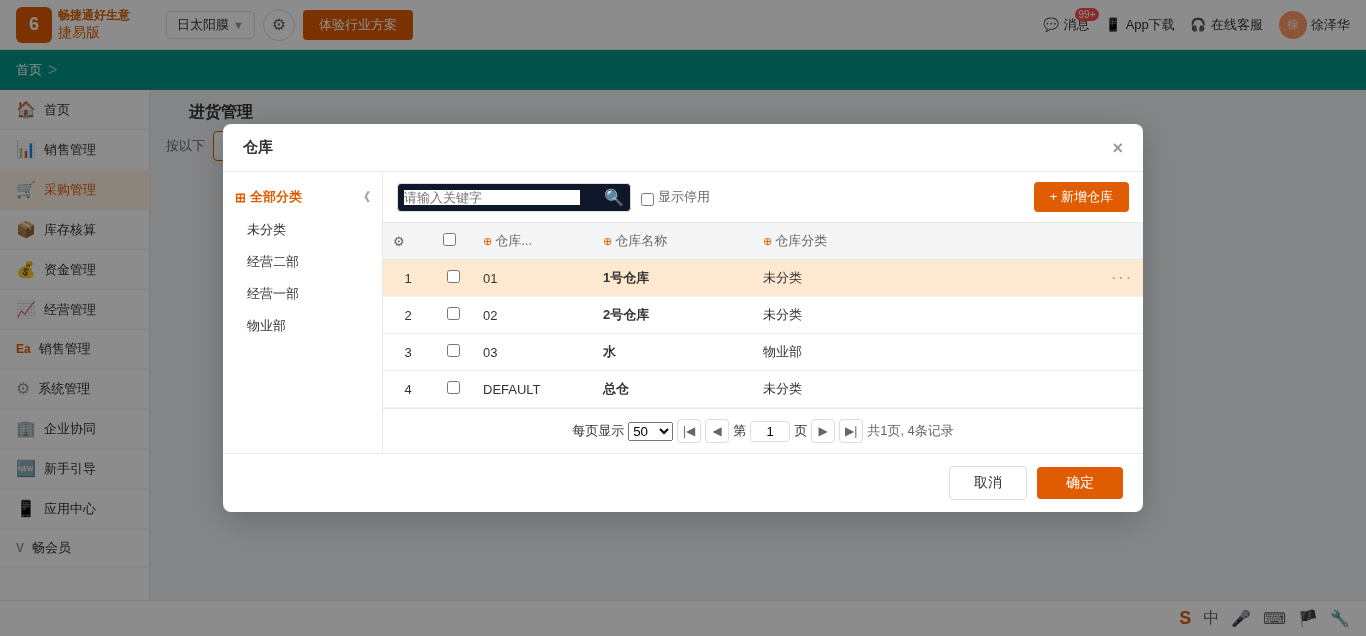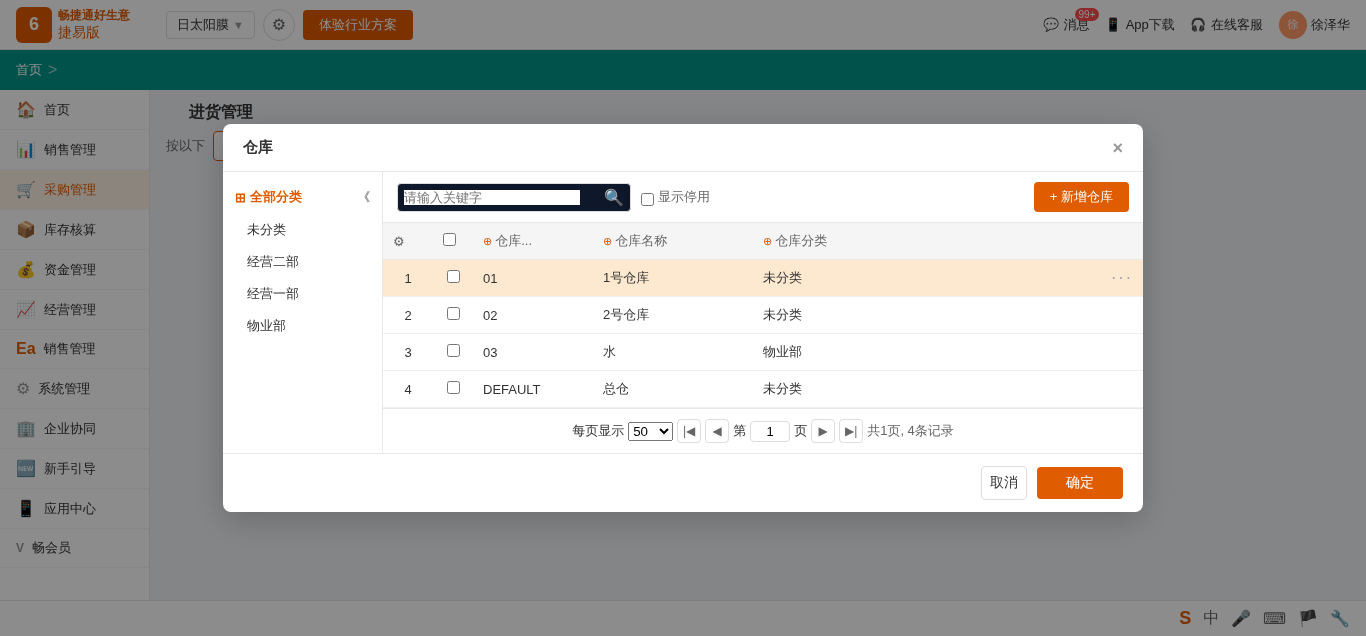--- a/index.html
+++ b/index.html
@@ -195,21 +195,21 @@
       font-weight: normal;
     }
     .data-table td {
       padding: 9px 10px; border-bottom: 1px solid #f0f0f0; color: #333;
     }
     .data-table tr.highlighted { background: #fde8d0; }
     .data-table tr.highlighted td { background: #fde8d0; }
     .col-index { width: 50px; text-align: center; }
     .col-check { width: 40px; text-align: center; }
     .col-code { width: 120px; }
-    .col-name { width: 160px; }
+    .col-name { width: 160px; font-weight: bold; }
     .col-category { flex: 1; }
     .th-sort { display: flex; align-items: center; gap: 3px; }
     .sort-icon { color: #e05c00; font-size: 11px; }
     .action-dots { color: #999; cursor: pointer; font-size: 16px; letter-spacing: 2px; }
 
     .table-scroll { flex: 1; overflow-y: auto; }
 
     
     .pagination {
       display: flex; align-items: center; justify-content: center;
@@ -227,21 +227,21 @@
       padding: 2px 4px; font-size: 13px;
     }
     .page-total { color: #666; }
 
     
     .modal-footer {
       display: flex; align-items: center; justify-content: flex-end;
       padding: 12px 20px; gap: 10px; border-top: 1px solid #e8e8e8;
     }
     .cancel-btn {
-      padding: 7px 8px; border: 1px solid #ddd; border-radius: 4px;
+      padding: 7px 24px; border: 1px solid #ddd; border-radius: 4px;
       background: white; font-size: 14px; color: #333; cursor: pointer;
     }
     .confirm-btn {
       padding: 7px 29px; border: none; border-radius: 4px;
       background: #e05c00; color: white; font-size: 14px; cursor: pointer;
     }
 
     
     .bottom-bar {
       position: fixed; bottom: 0; left: 0; width: 1366px; height: 36px;
@@ -326,21 +326,21 @@
     </div>
     <div class="sidebar-item">
       <span class="sidebar-icon">💰</span>
       <span>资金管理</span>
     </div>
     <div class="sidebar-item">
       <span class="sidebar-icon">📈</span>
       <span>经营管理</span>
     </div>
     <div class="sidebar-item">
-      <span class="sidebar-icon" style="font-size:16px;font-weight:bold;color:#e05c00;">Ea</span>
+      <span class="sidebar-icon" style="font-size:12px;font-weight:bold;color:#e05c00;">Ea</span>
       <span>销售管理</span>
     </div>
     <div class="sidebar-item">
       <span class="sidebar-icon">⚙</span>
       <span>系统管理</span>
     </div>
     <div class="sidebar-item">
       <span class="sidebar-icon">🏢</span>
       <span>企业协同</span>
     </div>

